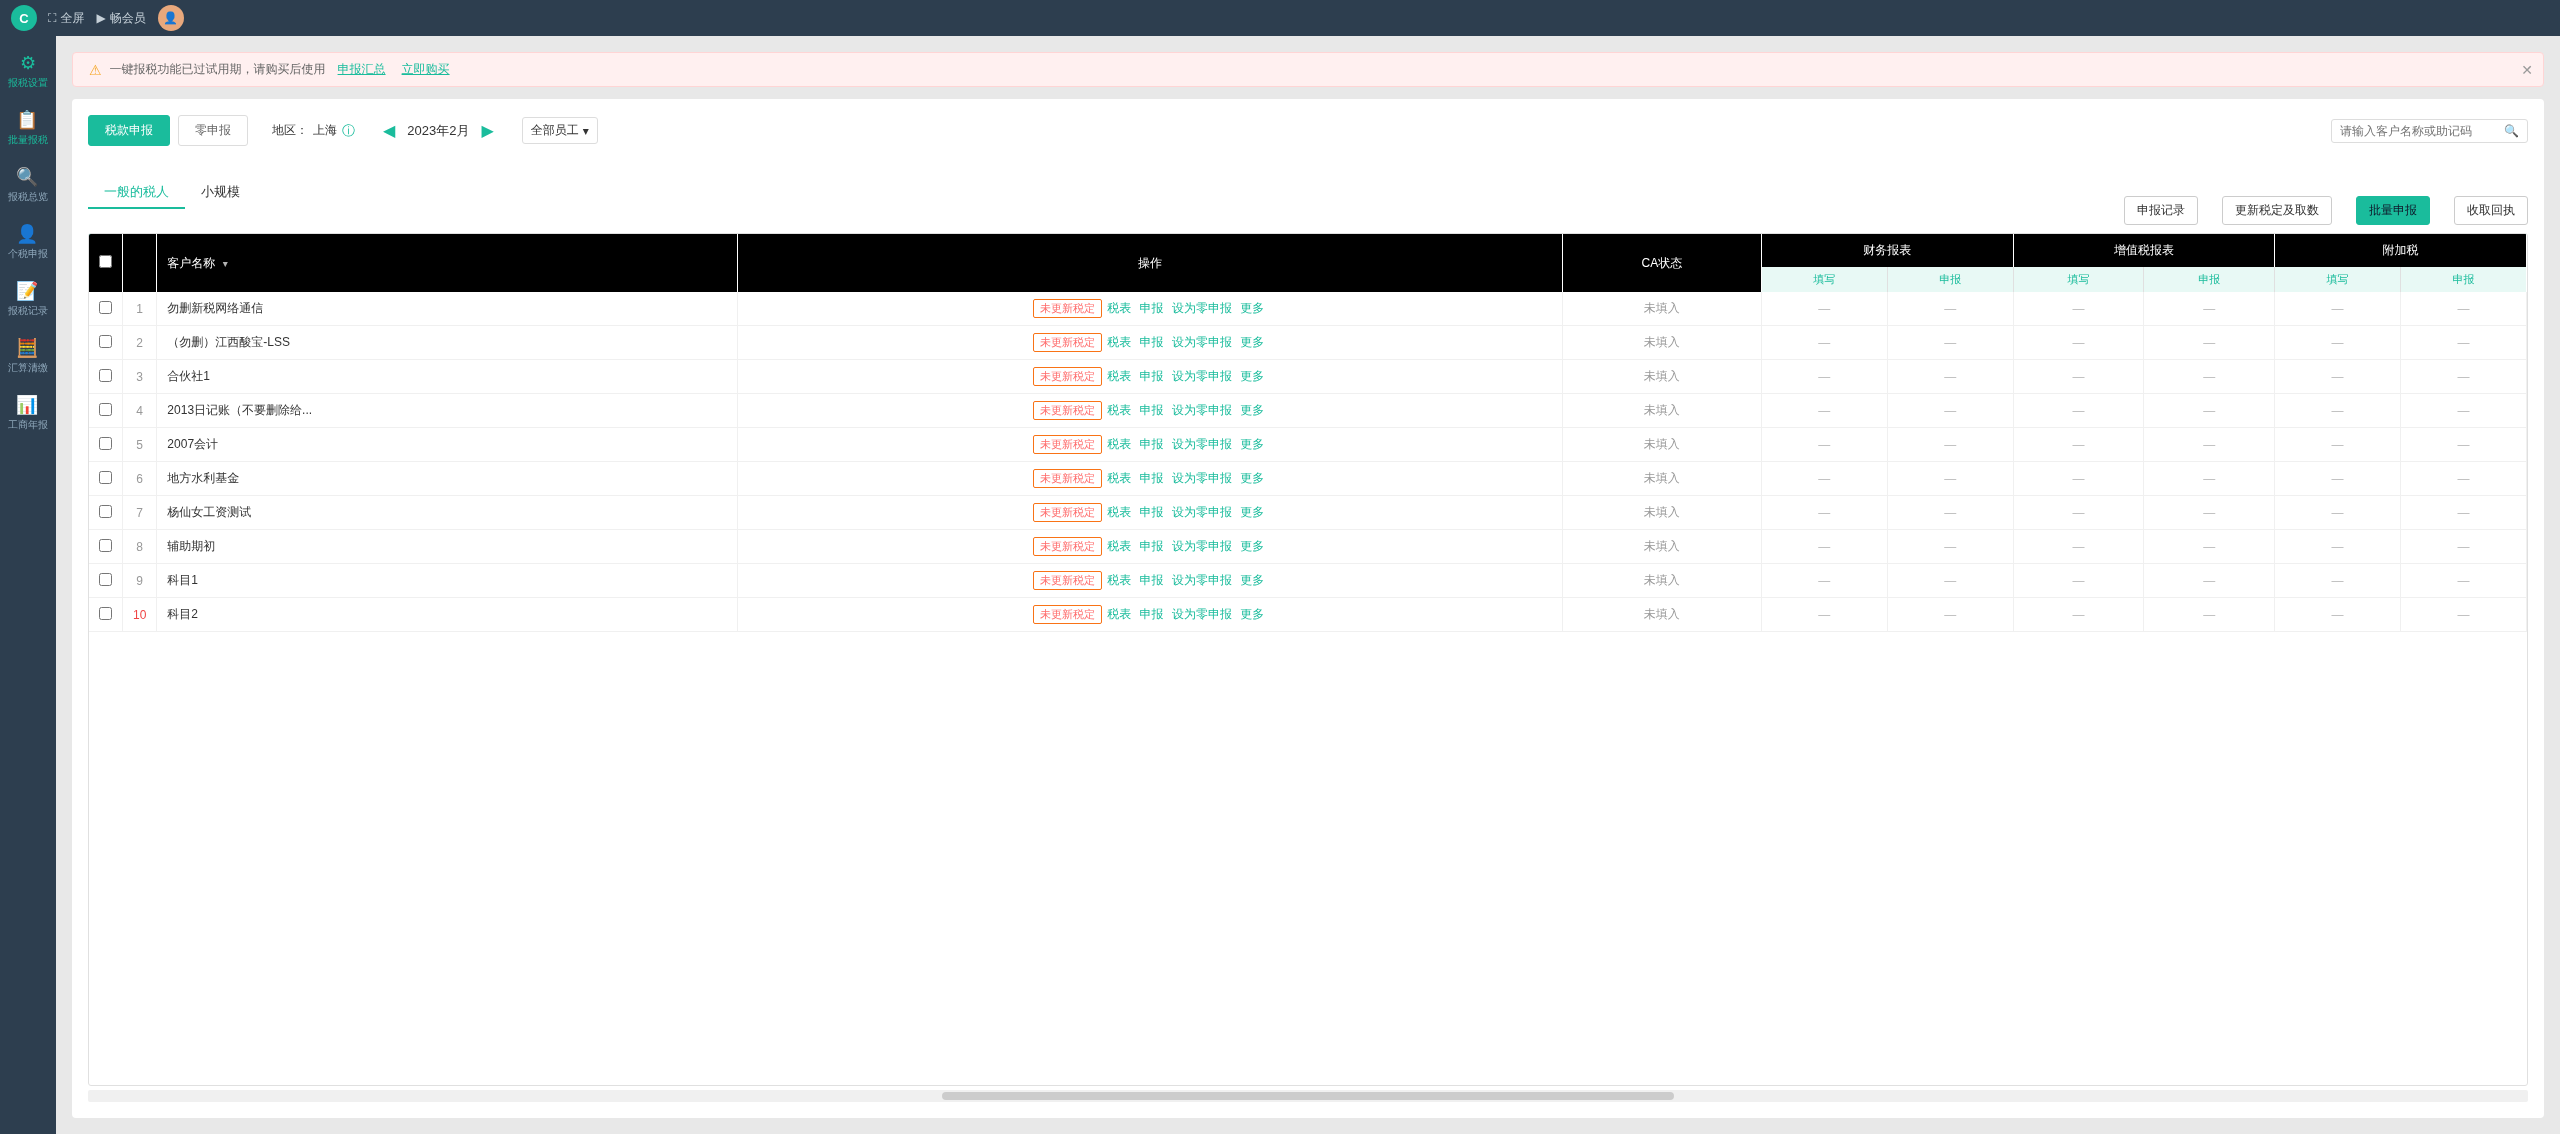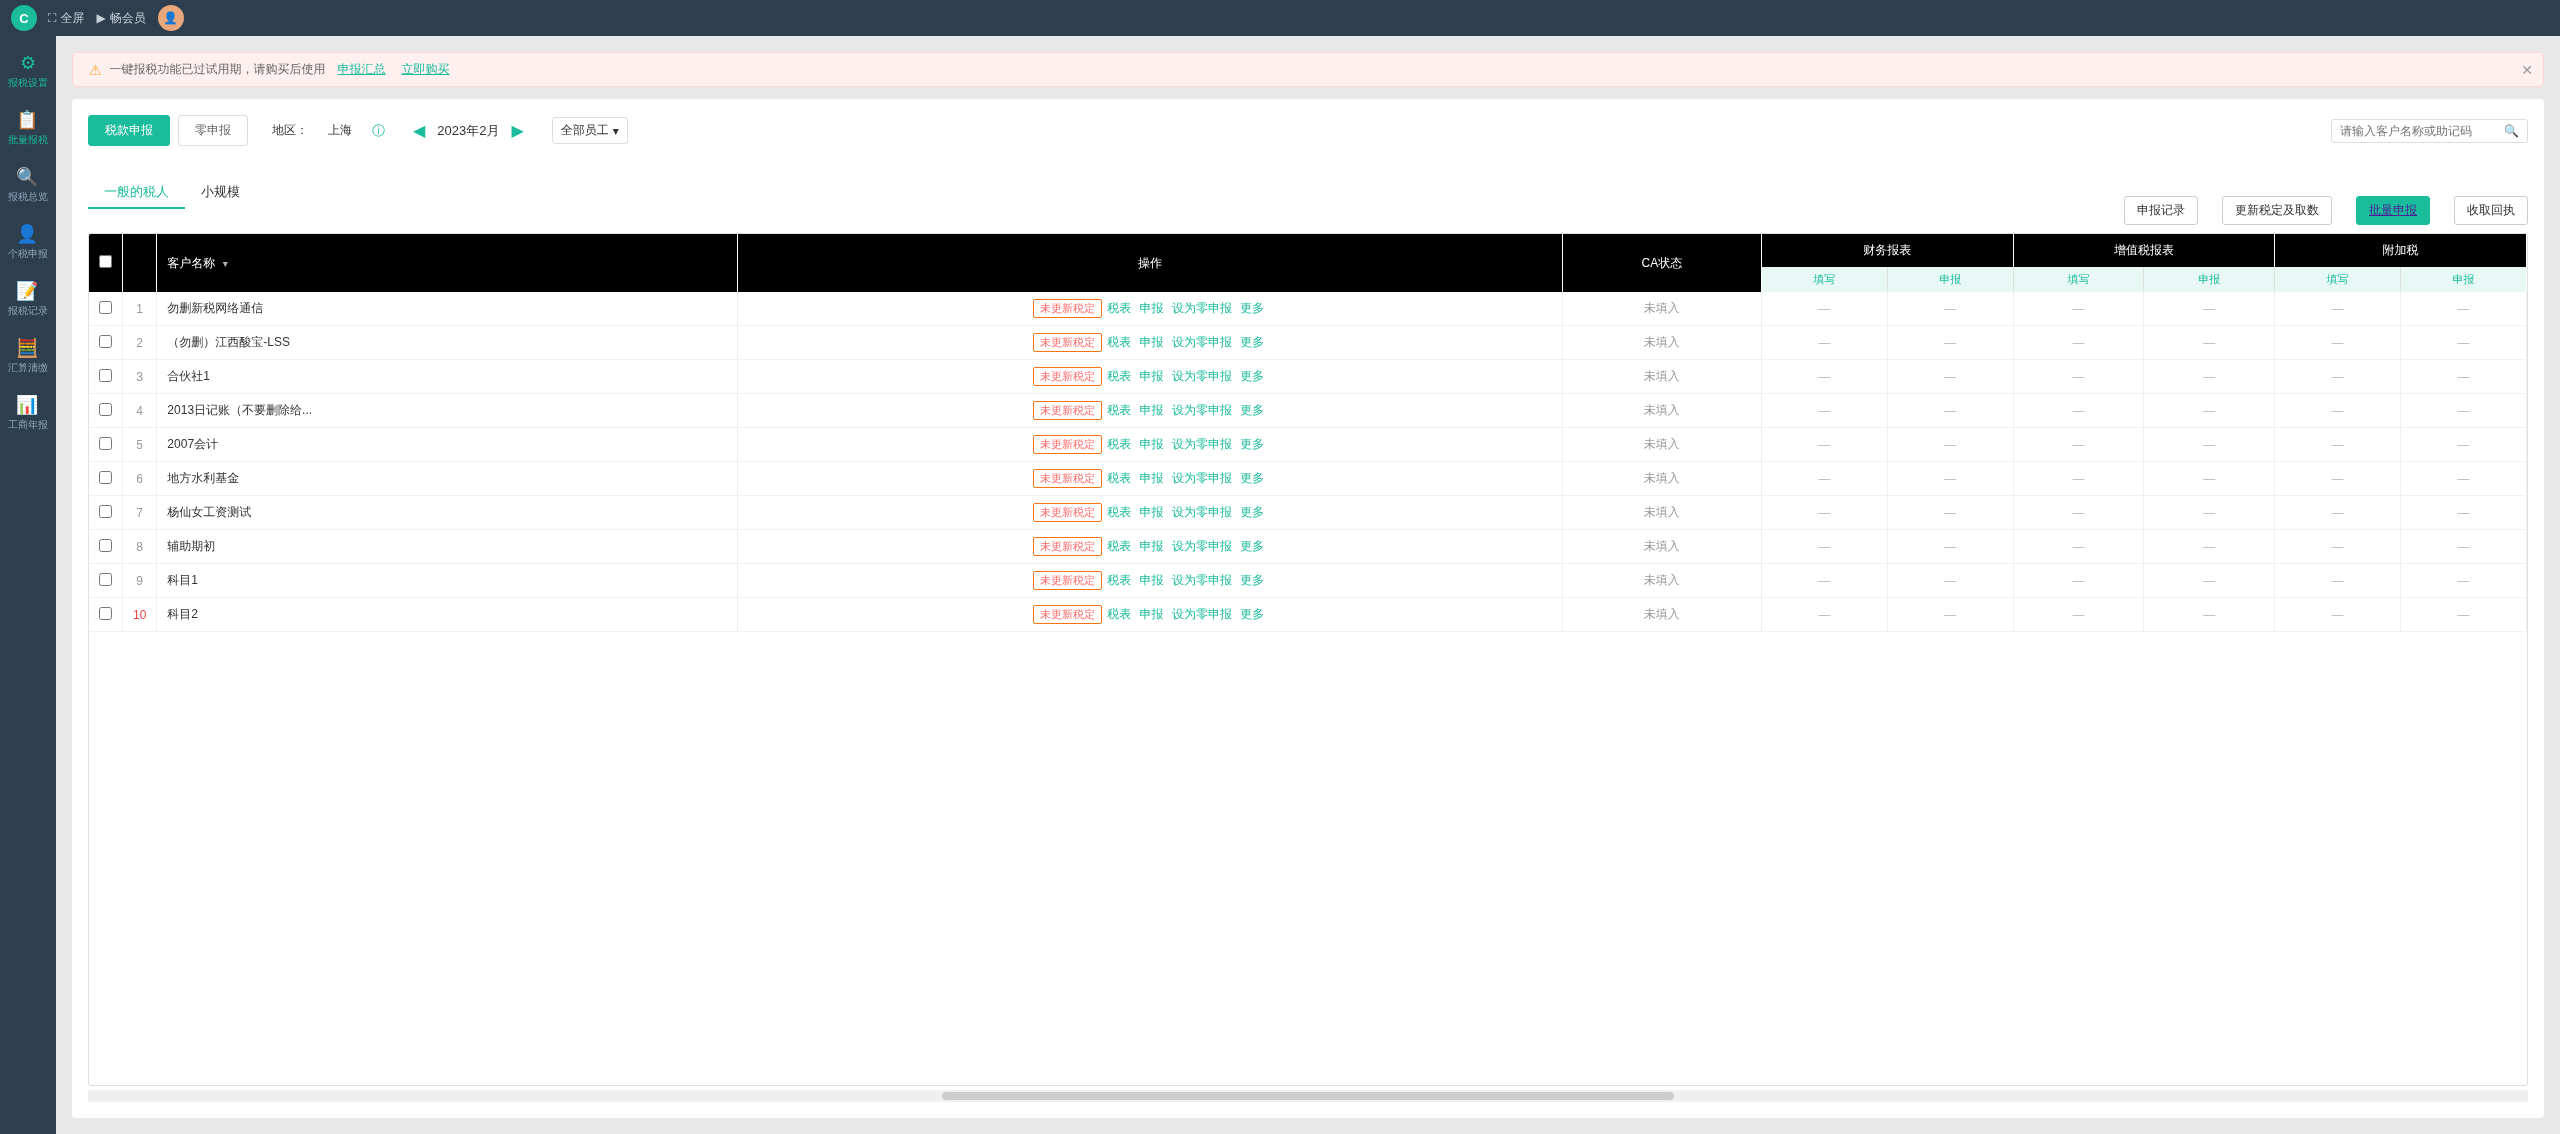--- a/index.html
+++ b/index.html
@@ -34,36 +34,36 @@
     .banner-link { color: #1abc9c; text-decoration: underline; cursor: pointer; margin: 0 4px; }
     .banner-warn-icon { color: #f5a623; font-size: 14px; }
 
     
     .tax-panel { background: #fff; border-radius: 4px; padding: 16px; flex: 1; overflow: hidden; display: flex; flex-direction: column; }
 
     
     .tabs-row { display: flex; align-items: center; gap: 8px; margin-bottom: 12px; }
     .tab-btn { padding: 6px 16px; border: 1px solid #ddd; border-radius: 3px; cursor: pointer; font-size: 12px; background: #fff; color: #666; }
     .tab-btn.active { background: #1abc9c; color: #fff; border-color: #1abc9c; }
-    .region-selector { display: flex; align-items: center; gap: 20px; margin-left: 16px; font-size: 12px; color: #333; }
+    .region-selector { display: flex; align-items: center; gap: 5px; margin-left: 16px; font-size: 12px; color: #333; }
     .region-info-icon { color: #1abc9c; cursor: pointer; font-size: 13px; }
     .date-nav { display: flex; align-items: center; gap: 8px; margin-left: 16px; }
     .date-nav-btn { background: none; border: none; cursor: pointer; color: #1abc9c; font-size: 16px; padding: 0 4px; }
     .date-display { font-size: 13px; color: #333; font-weight: 500; }
     .staff-selector { display: flex; align-items: center; gap: 4px; margin-left: 16px; border: 1px solid #ddd; border-radius: 3px; padding: 4px 8px; cursor: pointer; font-size: 12px; color: #333; }
     .search-box { margin-left: auto; display: flex; align-items: center; border: 1px solid #ddd; border-radius: 3px; padding: 4px 8px; gap: 4px; }
     .search-box input { border: none; outline: none; font-size: 12px; color: #999; width: 150px; }
     .search-icon { color: #999; cursor: pointer; }
 
     
     .sub-tabs-row { display: flex; align-items: center; gap: 0; margin-bottom: 12px; border-bottom: 2px solid #1abc9c; }
     .sub-tab { padding: 6px 16px; cursor: pointer; font-size: 13px; color: #333; }
     .sub-tab.active { color: #1abc9c; border-bottom: 2px solid #1abc9c; margin-bottom: -2px; font-weight: 500; }
     .action-btn { padding: 5px 12px; border: 1px solid #ddd; border-radius: 3px; cursor: pointer; font-size: 12px; background: #fff; color: #333; }
-    .action-btn.primary { background: #1abc9c; color: #4c1d95; border-color: #1abc9c; text-decoration: underline; }
+    .action-btn.primary { background: #1abc9c; color: #0f172a; border-color: #1abc9c; }
     .action-btn.secondary { background: #fff; color: #333; border-color: #ccc; }
 
     
     .table-container { flex: 1; overflow: auto; border: 1px solid #e0e0e0; border-radius: 3px; }
     table { width: 100%; border-collapse: collapse; font-size: 12px; }
     thead tr { background: #1abc9c; }
     thead th { color: #fff; padding: 8px 10px; text-align: center; font-weight: normal; border-right: 1px solid rgba(255,255,255,0.3); white-space: nowrap; position: sticky; top: 0; z-index: 2; background: #000000; }
     thead th.name-col { text-align: left; }
     tbody tr { border-bottom: 1px solid #f0f0f0; }
     tbody td { padding: 7px 10px; color: #333; border-right: 1px solid #f0f0f0; text-align: center; white-space: nowrap; }

